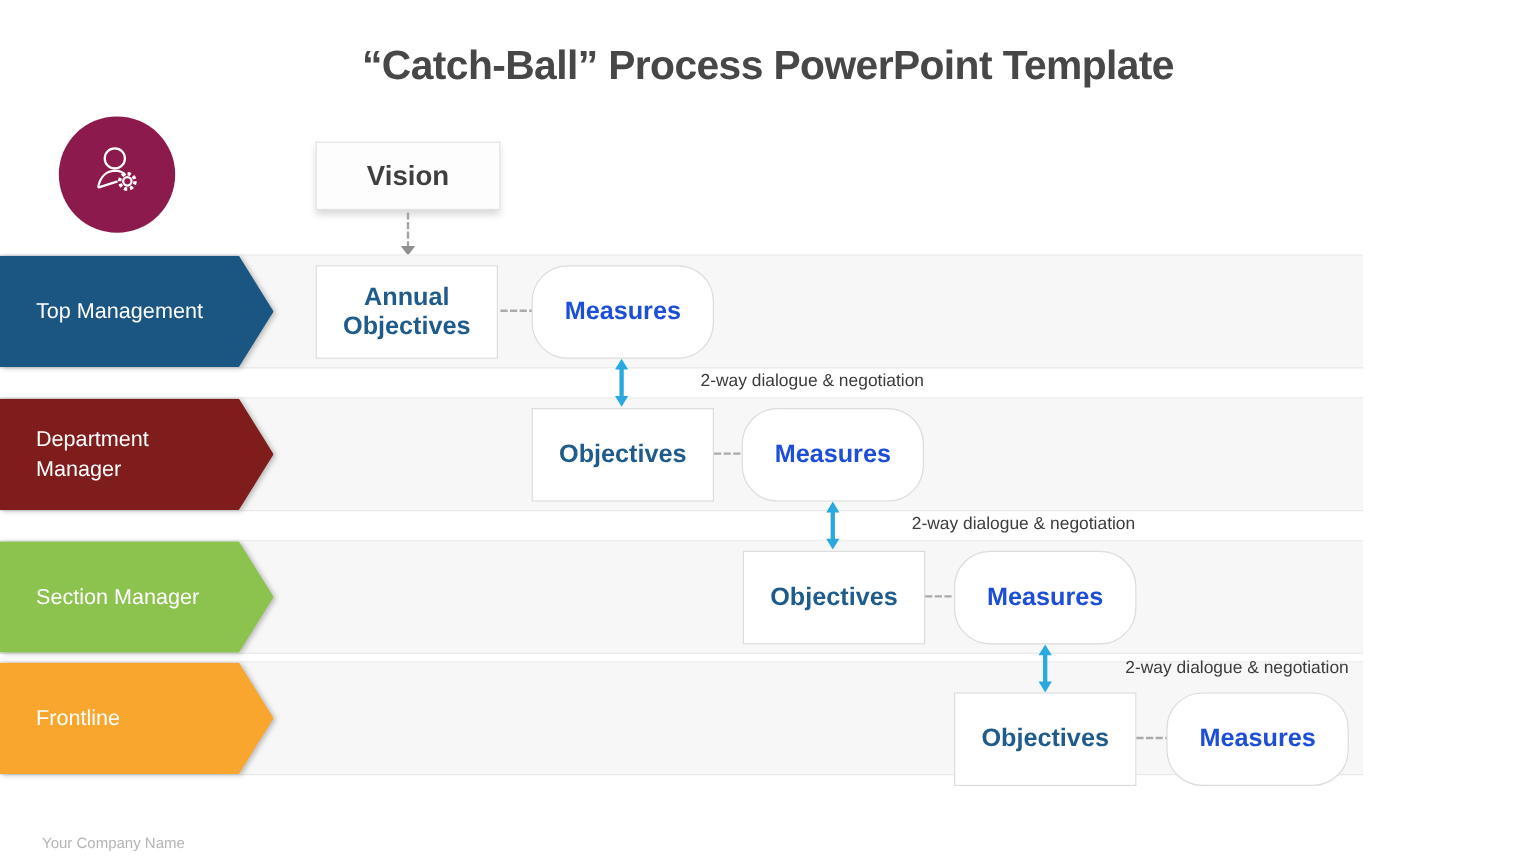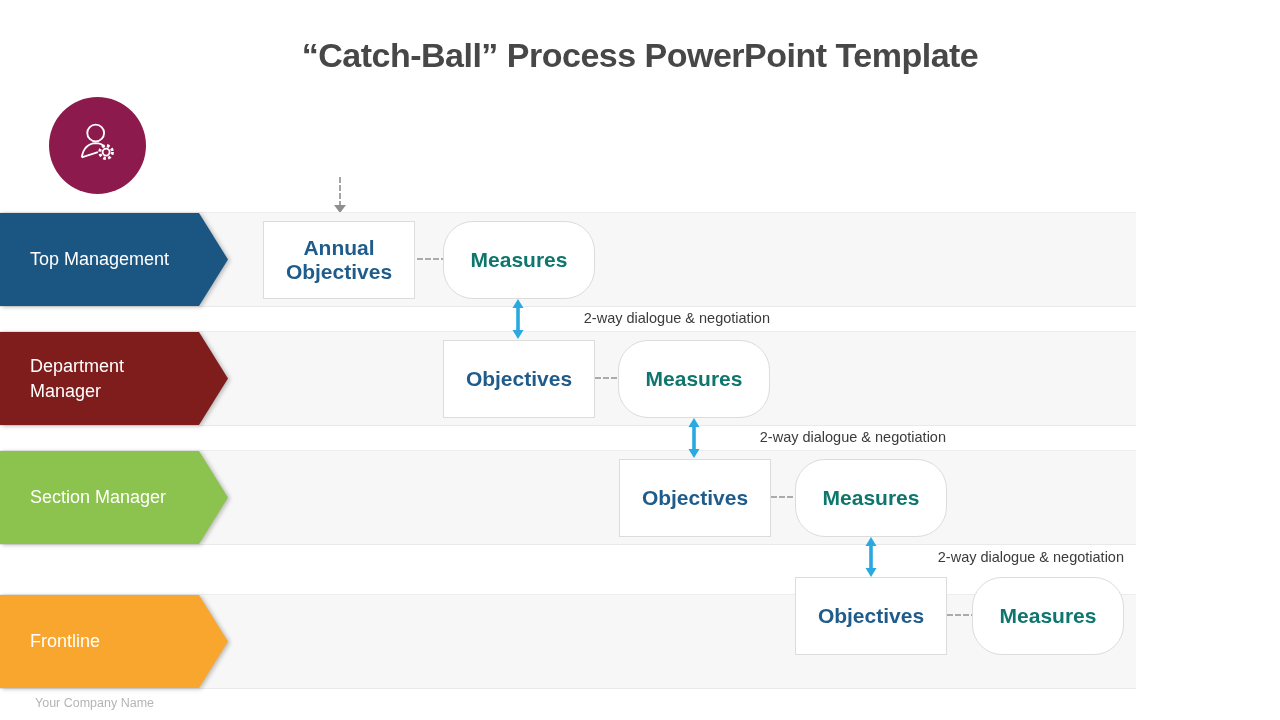--- a/index.html
+++ b/index.html
@@ -24,21 +24,21 @@
   .chev{width:100%; height:100%;
     clip-path:polygon(0 0, 199px 0, 228px 50%, 199px 100%, 0 100%);
     display:flex; align-items:center; box-sizing:border-box; padding-left:30px;}
   .chev-label{color:#ffffff; font-weight:normal; font-size:18px; line-height:25px; width:162px;}
 
   
   .box{position:absolute; width:152px; height:78px; background:#ffffff; border:1px solid #dcdcdc;
     box-sizing:border-box; display:flex; align-items:center; justify-content:center;
     text-align:center; font-weight:bold; font-size:21px; padding:4px;}
   .obj{color:var(--objectives-text,#1F5C8B);}
-  .mea{color:#0f766e;border-radius:30px;}
+  .mea{color:#1d4ed8;border-radius:30px;}
   .vision-box{position:absolute; left:263px; top:118px; width:154px; height:57px; background:#fdfdfd;
     border:1px solid #e3e3e3; box-shadow:0 4px 6px rgba(0,0,0,0.15);
     display:flex; align-items:center; justify-content:center;
     font-weight:bold; font-size:23px; color:#3f3f3f; box-sizing:border-box;}
 
   
   .hconn{position:absolute; width:30px; height:0; border-top:2px dashed #ababab;}
   .hconn::after{content:""; position:absolute; right:-9px; top:-6px; width:0; height:0;
     border:5px solid transparent; border-left:7px solid #8f8f8f;}
   .vline{position:absolute; left:339px; top:177px; width:0; height:30px; border-left:2px dashed #a5a5a5;}
@@ -67,20 +67,23 @@
       <svg width="58" height="58" viewBox="0 0 100 100" fill="none" stroke="#ffffff" stroke-width="3.2">
         <circle cx="46" cy="31" r="14.5"></circle>
         <path d="M22 73 C 25 55 36 49 46 48.5 C 53 48.5 58 51 61.5 55"></path>
         <path d="M22 73 L 50 64"></path>
         <circle cx="64" cy="64" r="6"></circle>
         <circle cx="64" cy="64" r="11" stroke-width="5" stroke-dasharray="4.6 4.05"></circle>
       </svg>
     </span>
   </div>
 
+  <div class="vision-box">
+    <span>Vision</span>
+  </div>
   <div class="vline"></div>
   <div class="vhead"></div>
 
   <div class="band" style="top:212px">
     <div class="chev-shadow">
       <div class="chev" style="background: rgb(27, 85, 129);">
         <span class="chev-label">Top Management</span>
       </div>
     </div>
   </div>
@@ -91,21 +94,21 @@
       </div>
     </div>
   </div>
   <div class="band" style="top:450px">
     <div class="chev-shadow">
       <div class="chev" style="background: rgb(140, 194, 78);">
         <span class="chev-label">Section Manager</span>
       </div>
     </div>
   </div>
-  <div class="band" style="top:594px">
+  <div class="band" style="top:551px">
     <div class="chev-shadow">
       <div class="chev" style="background: rgb(249, 166, 46);">
         <span class="chev-label">Frontline</span>
       </div>
     </div>
   </div>
 
   <div class="box obj" style="left:263px; top:221px">
     <span>Annual Objectives</span>
   </div>

